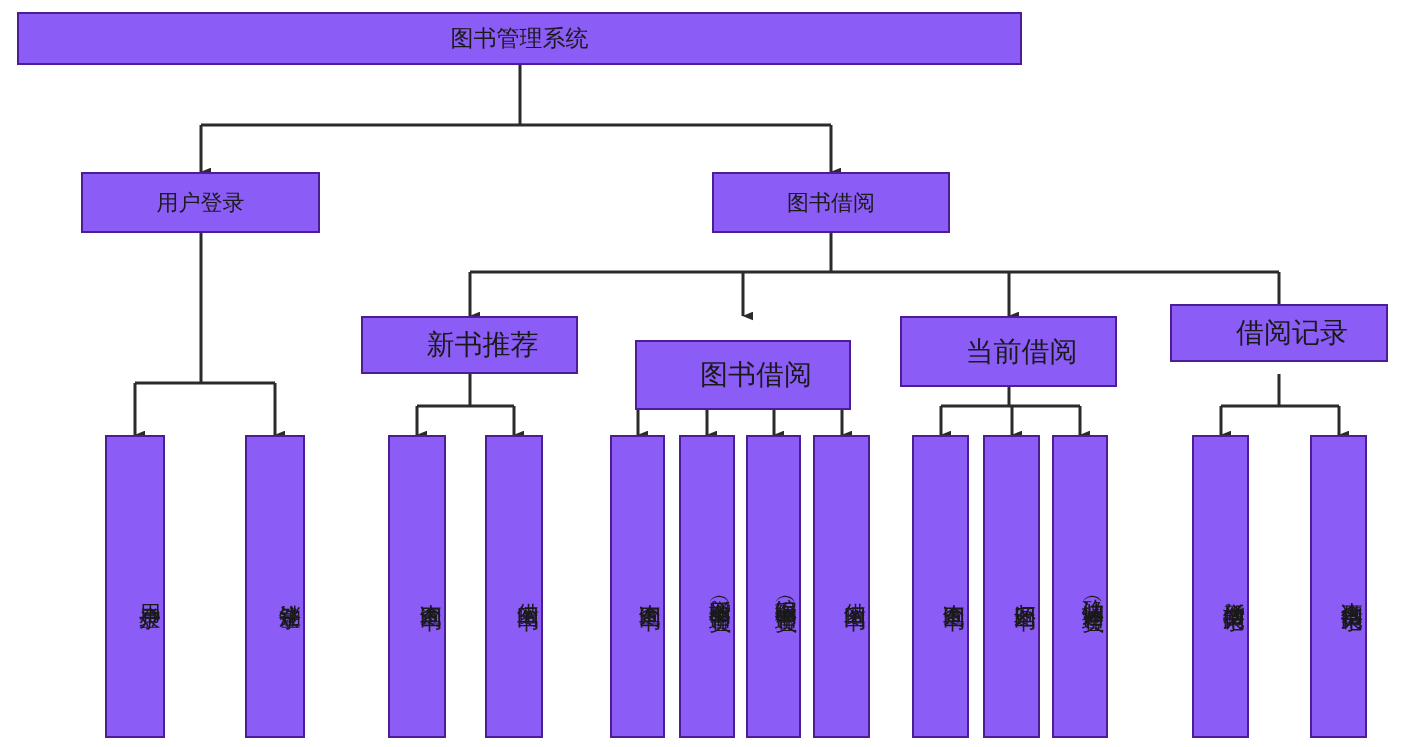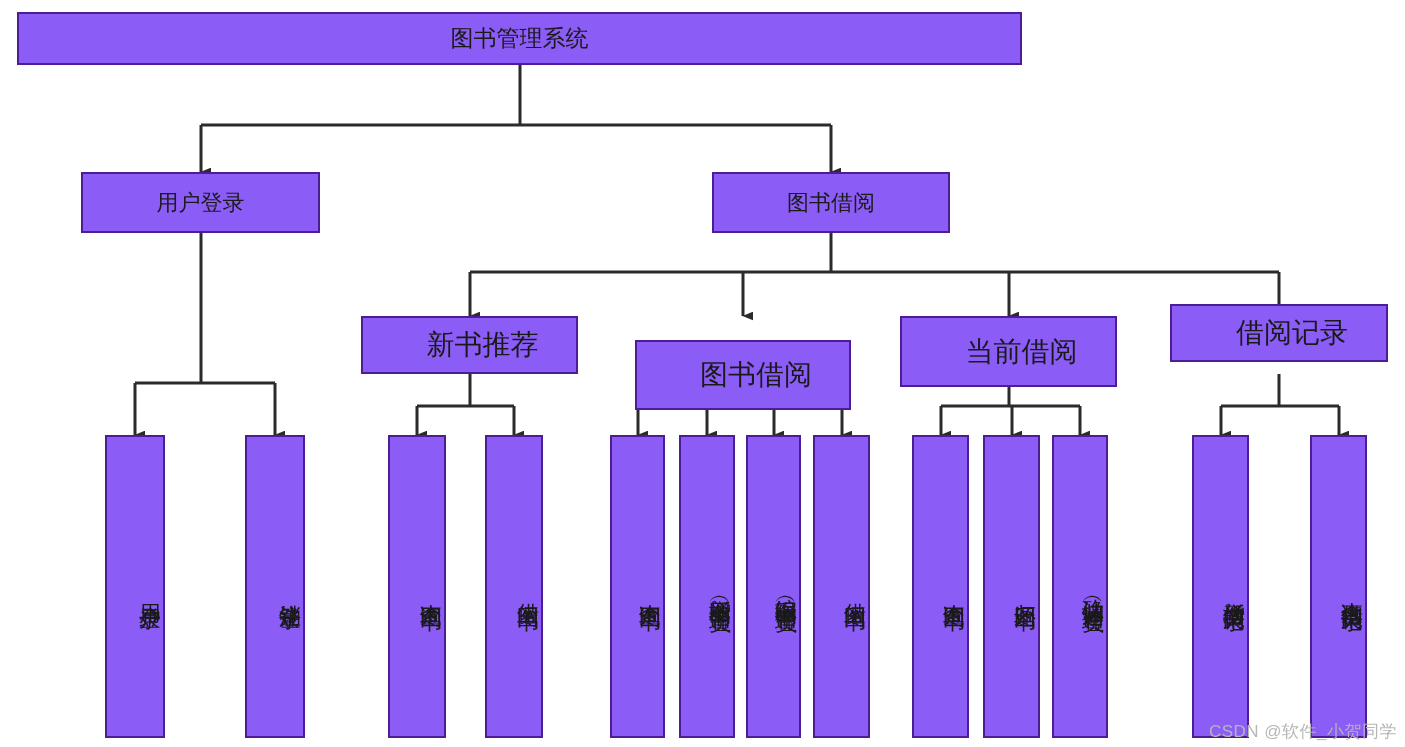--- a/index.html
+++ b/index.html
@@ -178,14 +178,13 @@
         <span class="node-label">确认归还（管理员）</span>
       </div>
       <div class="node leaf" style="left: 1192px; top: 435px; width: 57px; height: 303px;">
         <span class="node-label">新增借阅记录</span>
       </div>
       <div class="node leaf" style="left: 1310px; top: 435px; width: 57px; height: 303px;">
         <span class="node-label">查询借阅记录</span>
       </div>
     </div>
 
-  <div id="watermark">CSDN @软件_小贺同学</div>
 </div>
 
 </body></html>

